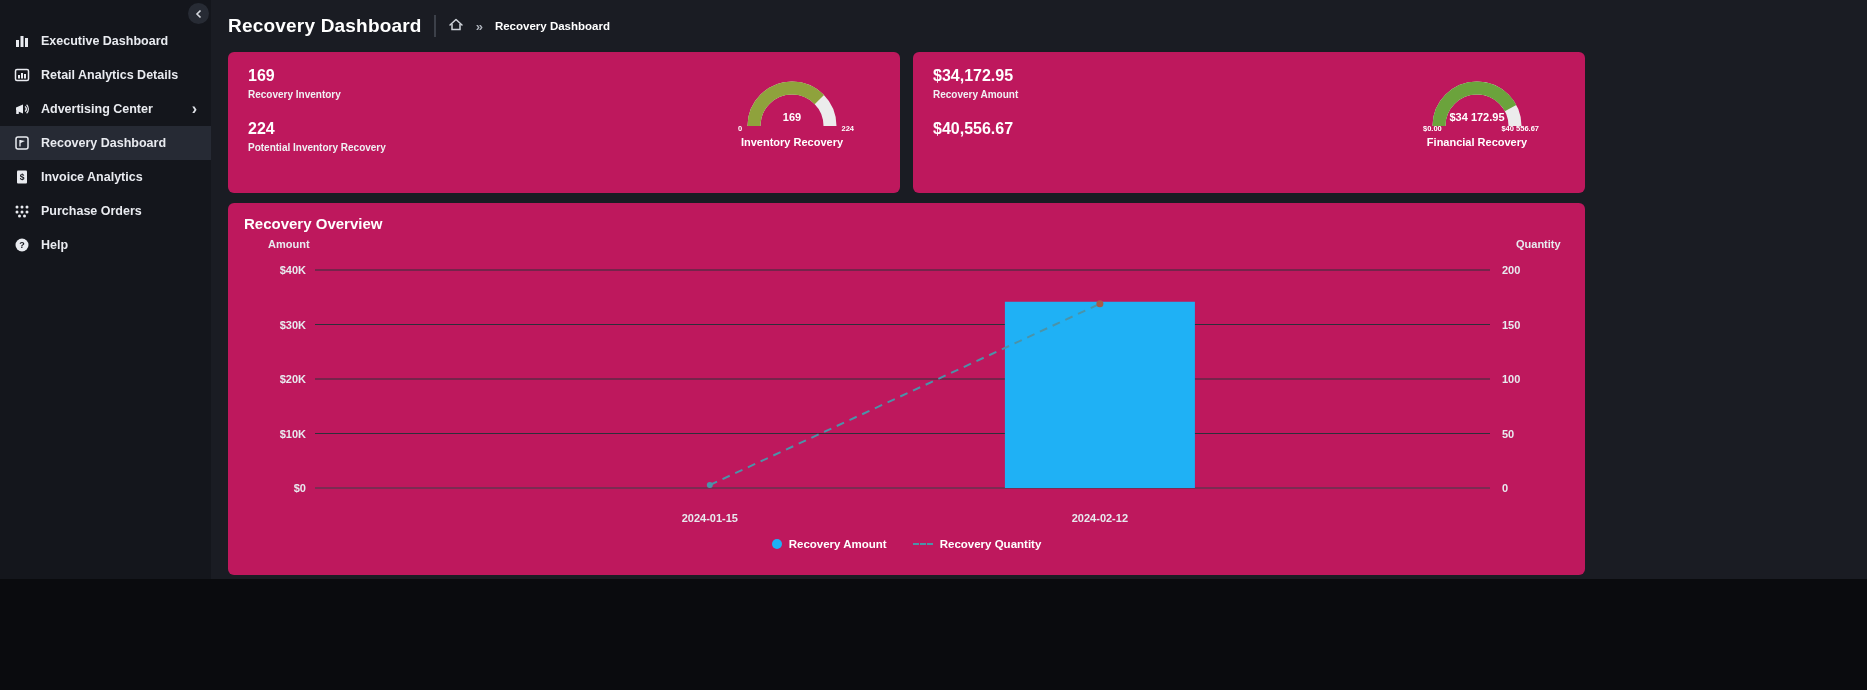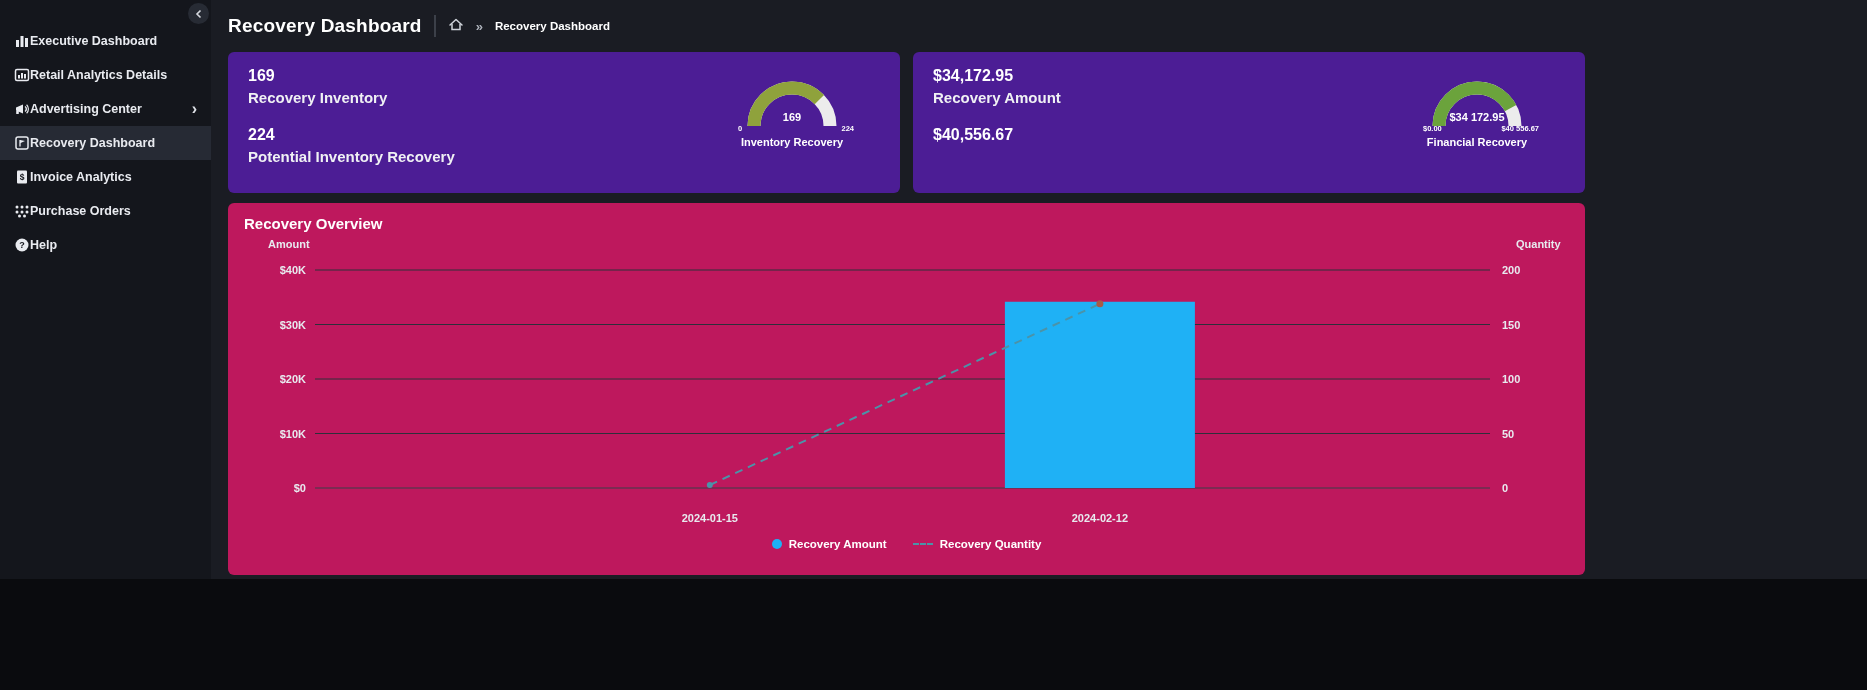--- a/index.html
+++ b/index.html
@@ -7,43 +7,43 @@
     margin: 0; width: 1867px; height: 690px;
     background: #0a0b0e; overflow: hidden;
     font-family: "Liberation Sans", sans-serif;
   }
   .app { display: flex; height: 579px; background: #1a1c23; }
 
   
   .sidebar { width: 211px; min-width: 211px; background: #14161c; position: relative; padding-top: 24px; }
   .collapse-btn { position: absolute; top: 3px; right: 2px; width: 21px; height: 21px; border-radius: 50%;
     background: #272b34; display: flex; align-items: center; justify-content: center; cursor: pointer; }
-  .side-item { display: flex; align-items: center; height: 34px; padding: 0 10px 0 14px;
+  .side-item { display: flex; align-items: center; gap: 11px; height: 34px; padding: 0 10px 0 14px;
     color: #e9ebf0; font-size: 12.5px; font-weight: 600; cursor: pointer; white-space: nowrap; }
   .side-item.active { background: #262a34; }
   .side-item .s-icon { width: 16px; height: 16px; display: flex; align-items: center; justify-content: center; }
   .s-label { flex: 1; }
   .chev { font-size: 16px; color: #dfe2e8; font-weight: 700; margin-right: 4px; line-height: 1; }
   .group-gap { margin-top: 12px; }
 
   
   .main { flex: 1; padding-left: 17px; }
   .content { width: 1357px; }
   .header { display: flex; align-items: center; height: 52px; gap: 12px; }
   .page-title { color: #ffffff; font-size: 19px; font-weight: 700; letter-spacing: .2px; }
   .hdr-divider { width: 2px; height: 22px; background: #3c4049; }
   .crumb-home { display: flex; align-items: center; cursor: pointer; }
   .crumb-sep { color: #aeb3bc; font-size: 13px; font-weight: 700; }
   .crumb-current { color: #ffffff; font-size: 11.5px; font-weight: 700; }
 
   
   .cards-row { display: flex; gap: 13px; }
-  .stat-card { position: relative; flex: 1; height: 141px; background: #4c1d95; border-radius: 6px; padding: 15px 20px; }
+  .stat-card { position: relative; flex: 1; height: 141px; background: #be185d; border-radius: 6px; padding: 15px 20px; }
   .stat-value { color: #fff; font-size: 16px; font-weight: 700; }
-  .stat-label { color: #f0f1f4; font-size: 15px; font-weight: 600; margin-top: 4px; }
+  .stat-label { color: #f0f1f4; font-size: 10px; font-weight: 600; margin-top: 4px; }
   .stat-value.second { margin-top: 20px; }
 
   .gauge { position: absolute; right: 50px; top: 22px; width: 116px; text-align: center; }
   .gauge-svg { width: 100px; height: 58px; display: block; margin: 0 auto; overflow: visible; }
   .gauge-value { position: absolute; top: 37px; left: 0; right: 0; color: #fff; font-size: 11px; font-weight: 700; white-space: nowrap; }
   .gauge-min { position: absolute; top: 50px; left: 4px; color: #fff; font-size: 7.5px; font-weight: 700; white-space: nowrap; }
   .gauge-max { position: absolute; top: 50px; right: -4px; color: #fff; font-size: 7.5px; font-weight: 700; white-space: nowrap; }
   .gauge-title { margin-top: 4px; color: #fff; font-size: 11px; font-weight: 700; }
 
   

